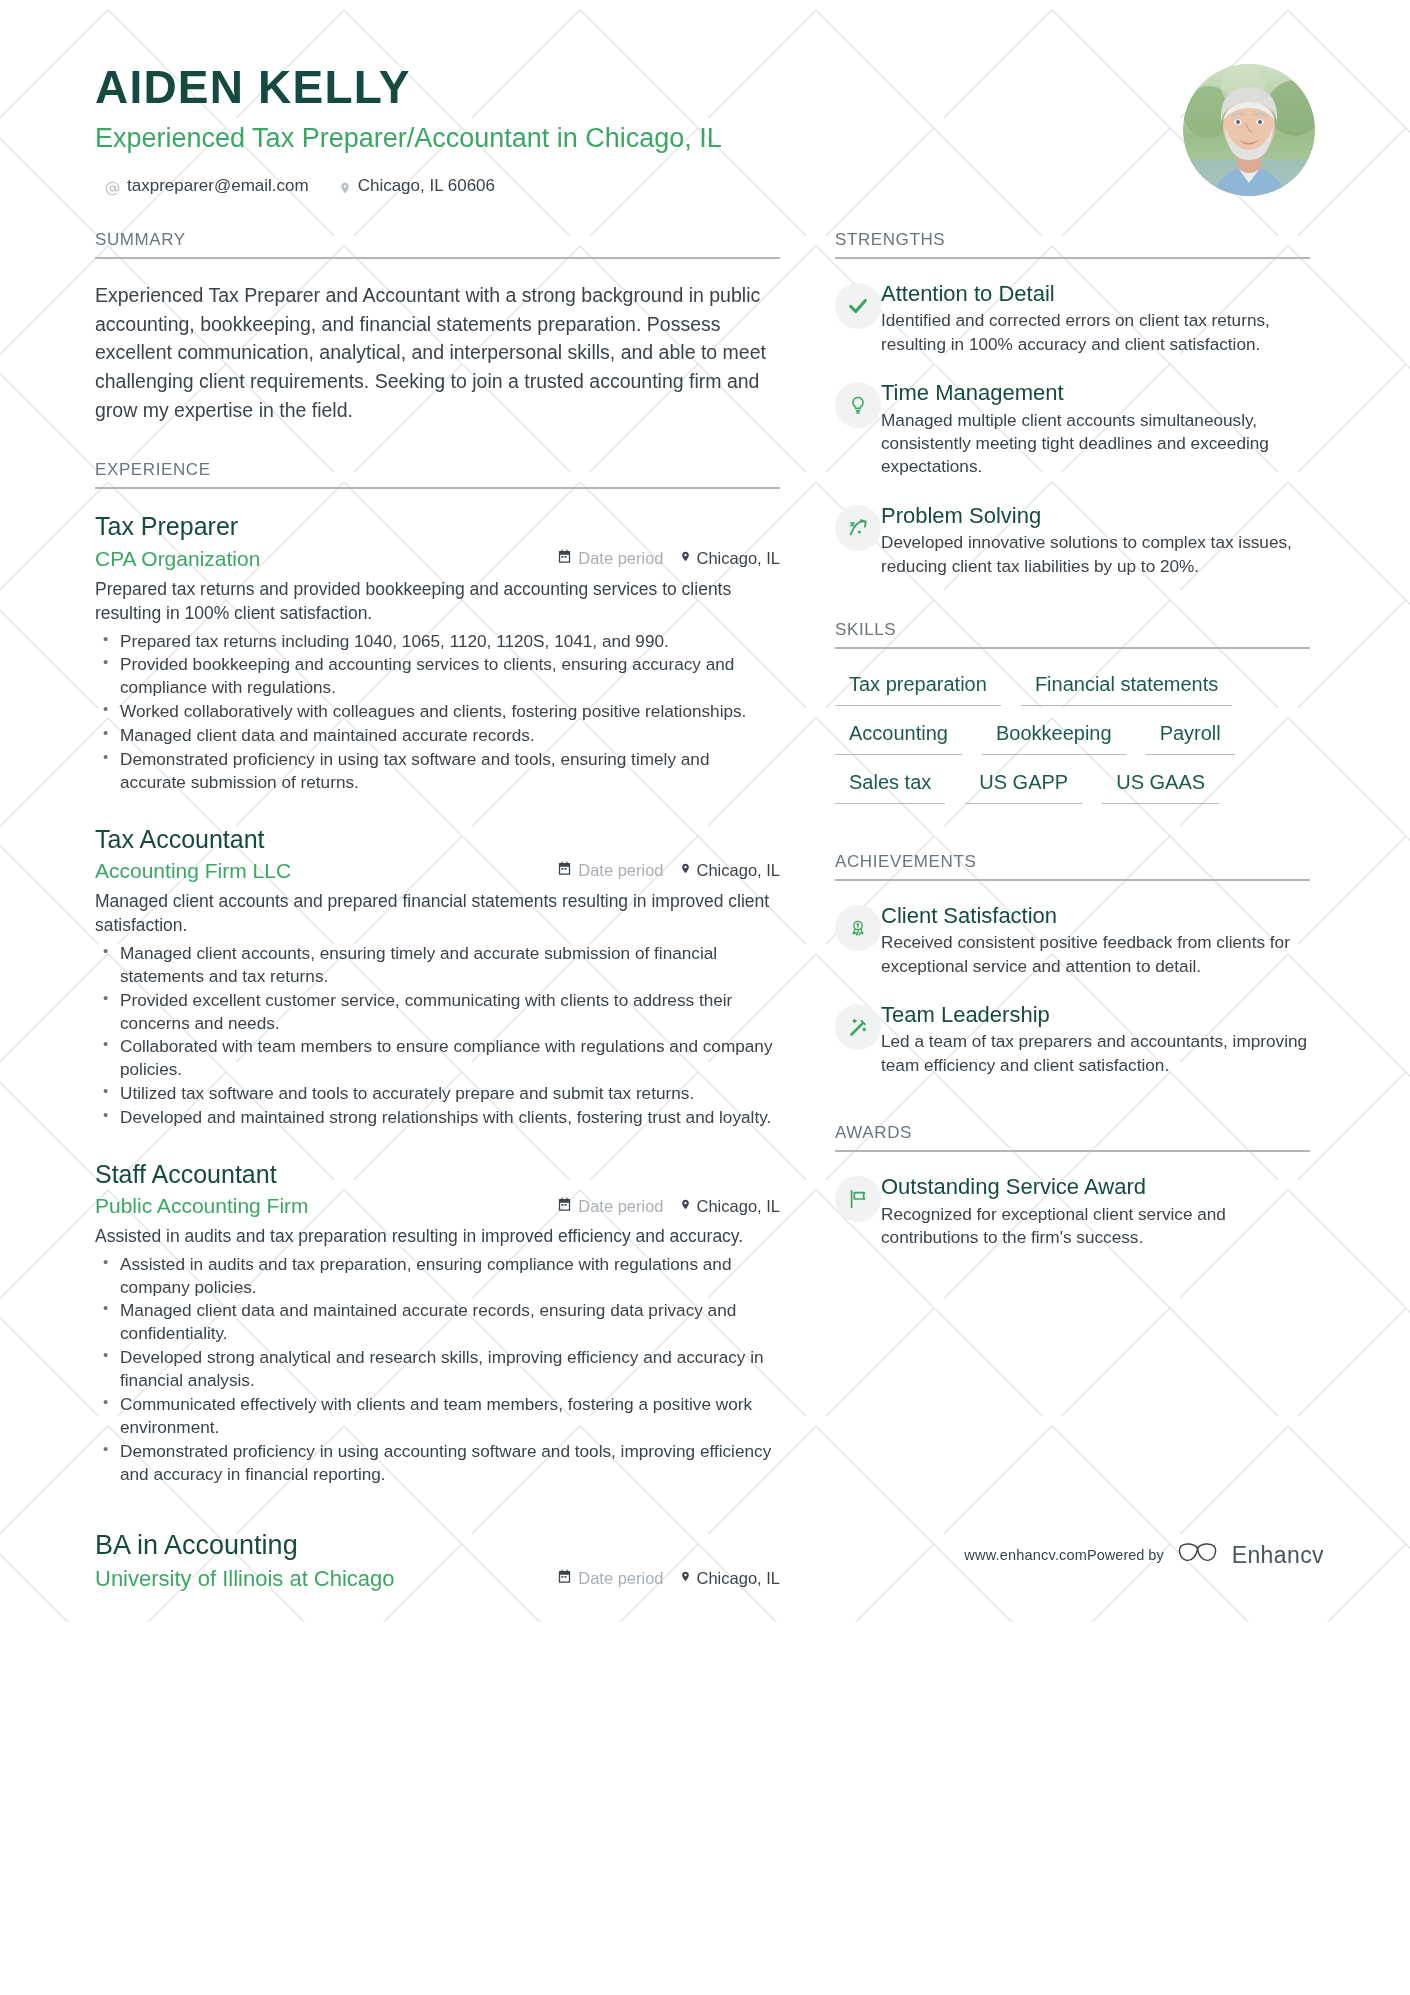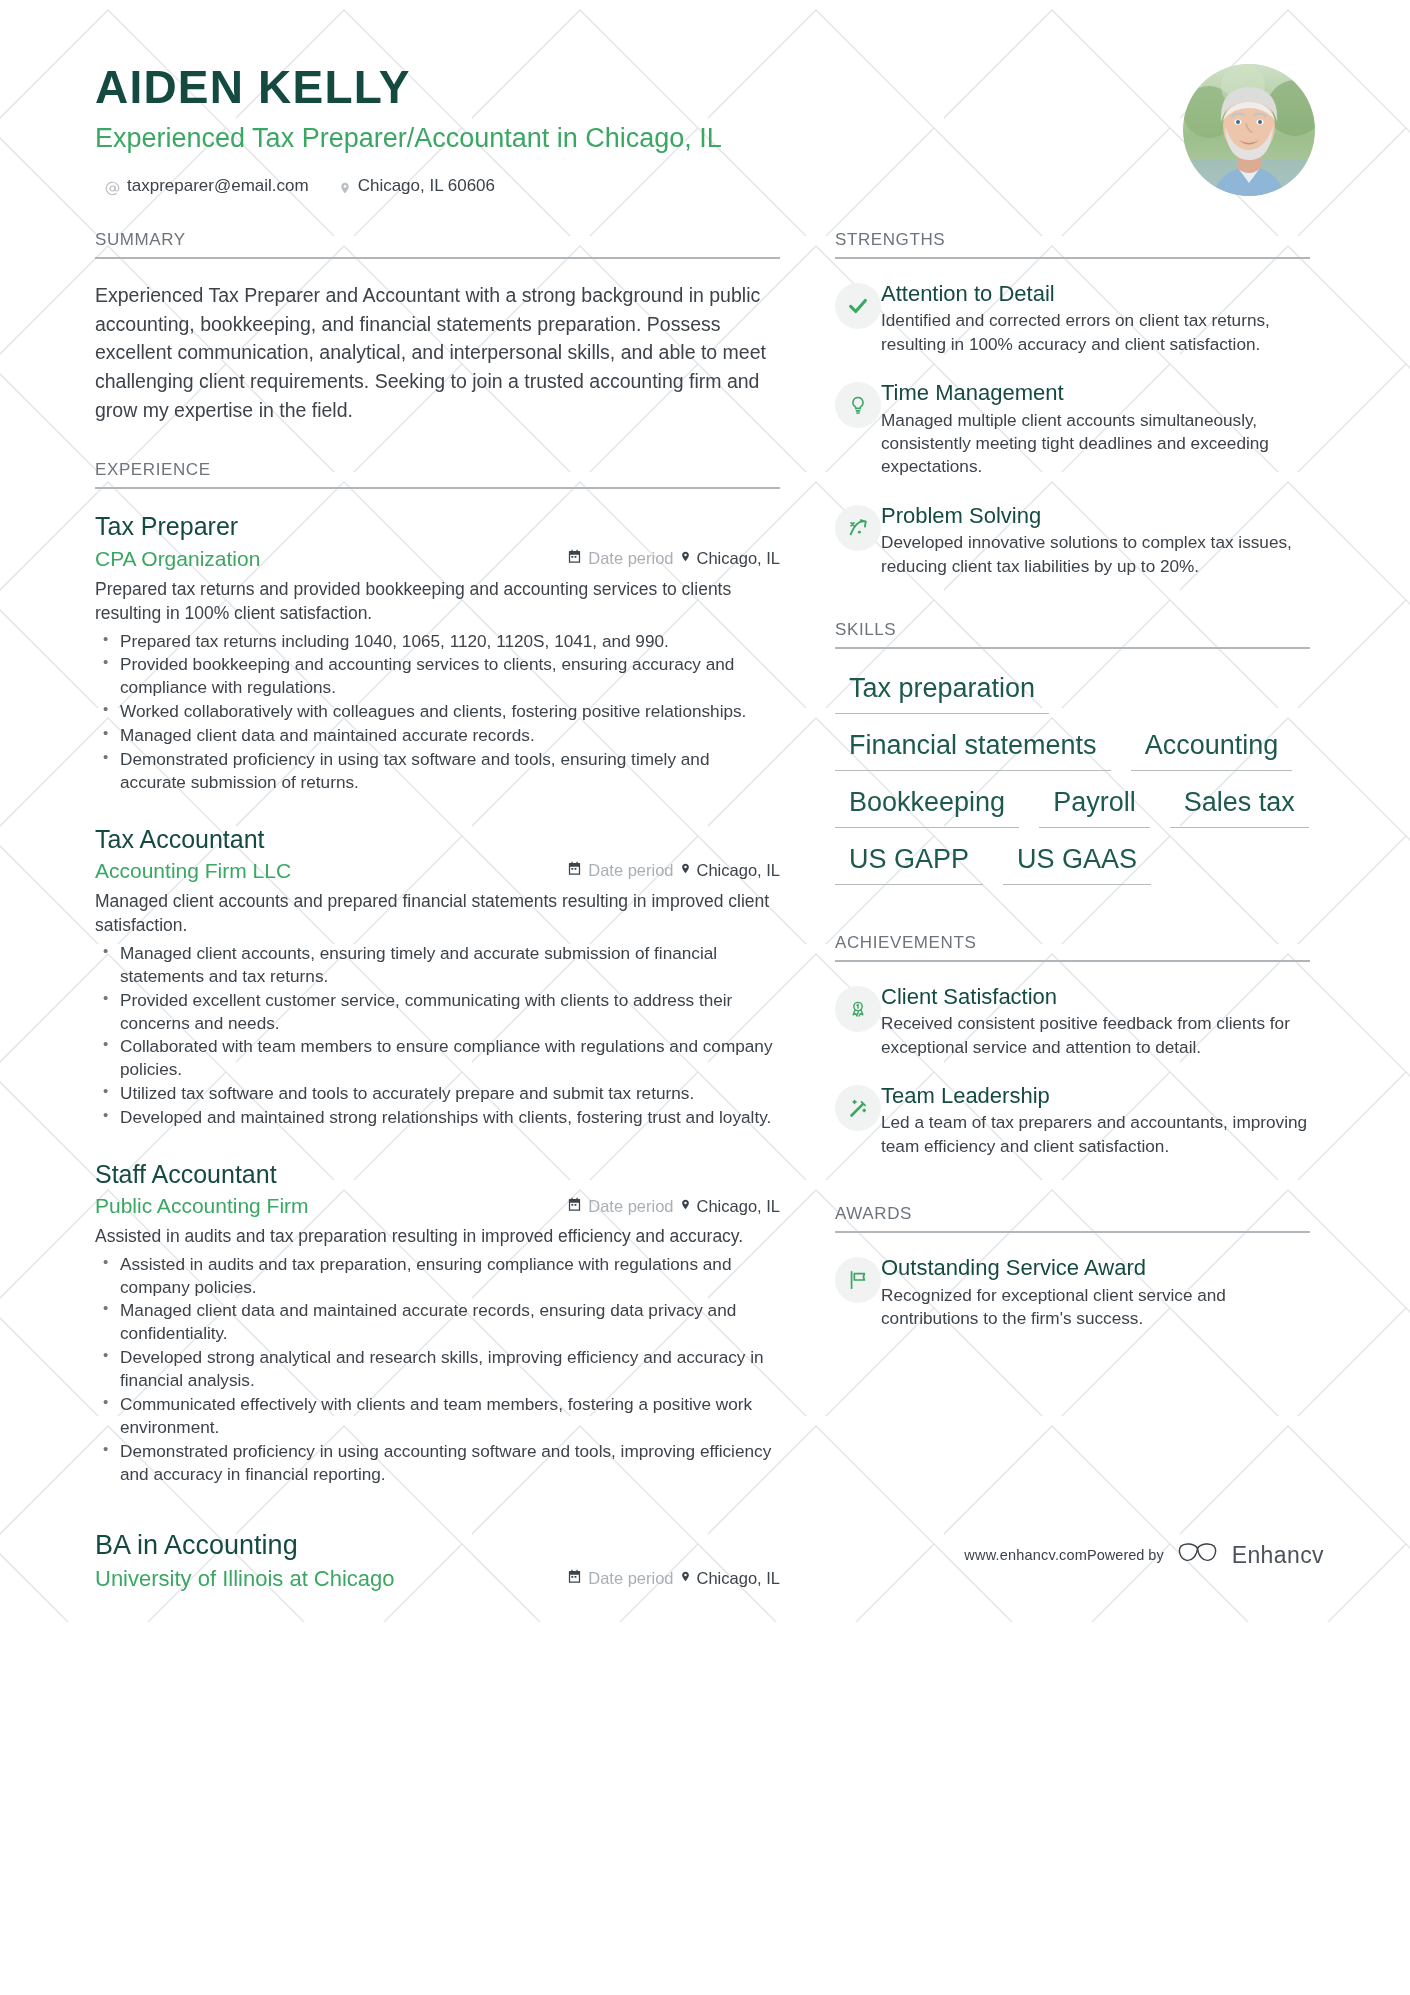--- a/index.html
+++ b/index.html
@@ -123,21 +123,21 @@
     margin-bottom: 6px;
   }
   .job-company {
     font-size: 21px;
     color: #3aa763;
     flex: 1 1 auto;
   }
   .meta-right {
     display: flex;
     align-items: center;
-    gap: 6px;
+    gap: 16px;
     flex: 0 0 auto;
   }
   .meta-chip {
     display: flex;
     align-items: center;
     gap: 6px;
     font-size: 16.5px;
   }
   .meta-date { color: #a9afb4; }
   .meta-date .ic { color: #3c4349; }
@@ -216,21 +216,21 @@
   }
 
   
   .skills-wrap {
     display: flex;
     flex-wrap: wrap;
     gap: 14px 20px;
     margin-top: 4px;
   }
   .skill {
-    font-size: 27px;
+    font-size: 20px;
     color: #1d5a4d;
     padding: 2px 14px 9px 14px;
     border-bottom: 1.5px solid #b6bbbe;
     white-space: nowrap;
   }
 
   
   .footer {
     position: absolute;
     left: 95px;

